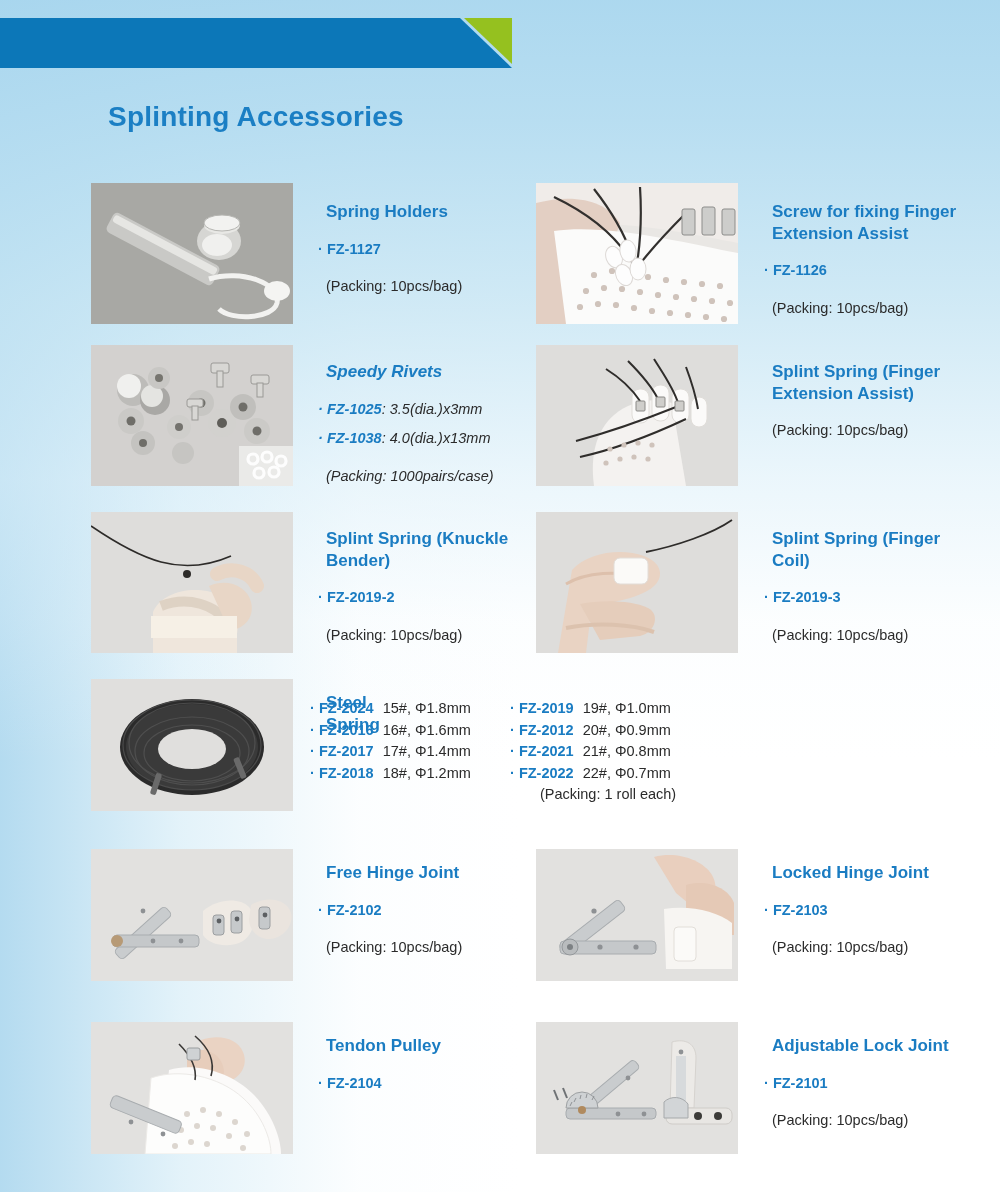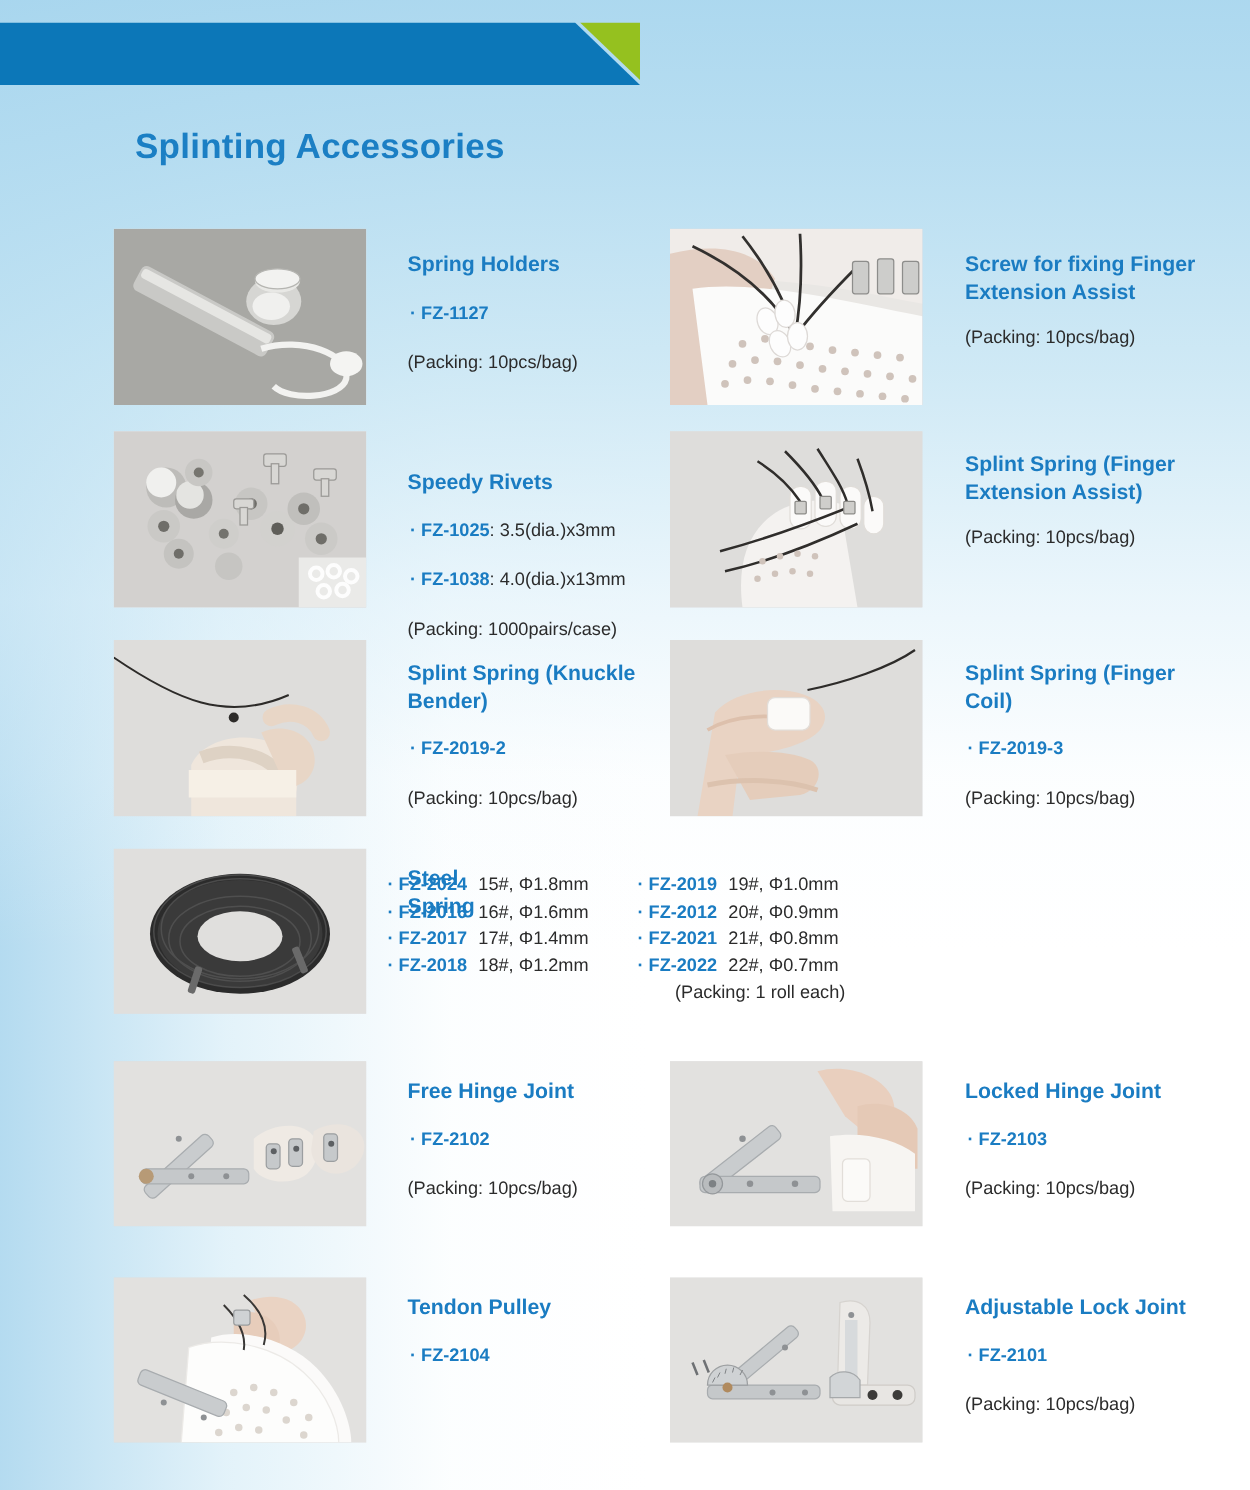--- a/index.html
+++ b/index.html
@@ -84,21 +84,21 @@
     font-weight: bold;
     font-size: 17px;
     line-height: 21.5px;
     margin: 16px;
   }
   .p-code {
     color: #1a7cc2;
     font-weight: bold;
     font-size: 14.5px;
     line-height: 21.5px;
-    margin: 18px;
+    margin: 8px;
     white-space: nowrap;
   }
   .p-code .spec {
     color: #2b2b2b;
     font-weight: normal;
   }
   .p-pack {
     color: #2b2b2b;
     font-size: 14.5px;
     line-height: 21.5px;
@@ -230,20 +230,24 @@
           </g>
           <g fill="#cdcdcb" stroke="#8d8d8b">
             <rect x="146" y="26" width="13" height="26" rx="2"></rect>
             <rect x="166" y="24" width="13" height="28" rx="2"></rect>
             <rect x="186" y="26" width="13" height="26" rx="2"></rect>
           </g>
         </svg>
       </div>
       <div class="info" style="left:756px; top:185px; width:230px;">
         <div class="p-title">Screw for fixing Finger Extension Assist</div>
+        <div class="p-code">
+          <span>·</span>
+          <span>FZ-1126</span>
+        </div>
         <div class="p-pack">(Packing: 10pcs/bag)</div>
       </div>
     </div>
 
     <div class="cell">
       <div class="thumb" style="left:91px; top:345px; width:202px; height:141px;">
         <svg width="202" height="141" viewBox="0 0 202 141">
           <rect width="202" height="141" fill="#d3d1cf"></rect>
           <g>
             <circle cx="42" cy="45" r="16" fill="#bdbcb9"></circle>
@@ -279,21 +283,21 @@
           <rect x="148" y="101" width="54" height="40" fill="#eaeae8"></rect>
           <g fill="none" stroke="#fdfdfd" stroke-width="3.2">
             <circle cx="162" cy="114" r="5"></circle>
               <circle cx="176" cy="112" r="5"></circle>
               <circle cx="190" cy="116" r="5"></circle>
             <circle cx="168" cy="128" r="5"></circle>
               <circle cx="183" cy="127" r="5"></circle>
           </g>
         </svg>
       </div>
-      <div class="info" style="left:310px; top:359px; width:225px;">
+      <div class="info" style="left:310px; top:345px; width:225px;font-style:italic;">
         <div class="p-title">Speedy Rivets</div>
         <div class="p-code">
           <span>·</span>
           <span>FZ-1025</span><span class="spec">: 3.5(dia.)x3mm</span>
         </div>
         <div class="p-code">
           <span>·</span>
           <span>FZ-1038</span><span class="spec">: 4.0(dia.)x13mm</span>
         </div>
         <div class="p-pack">(Packing: 1000pairs/case)</div>

